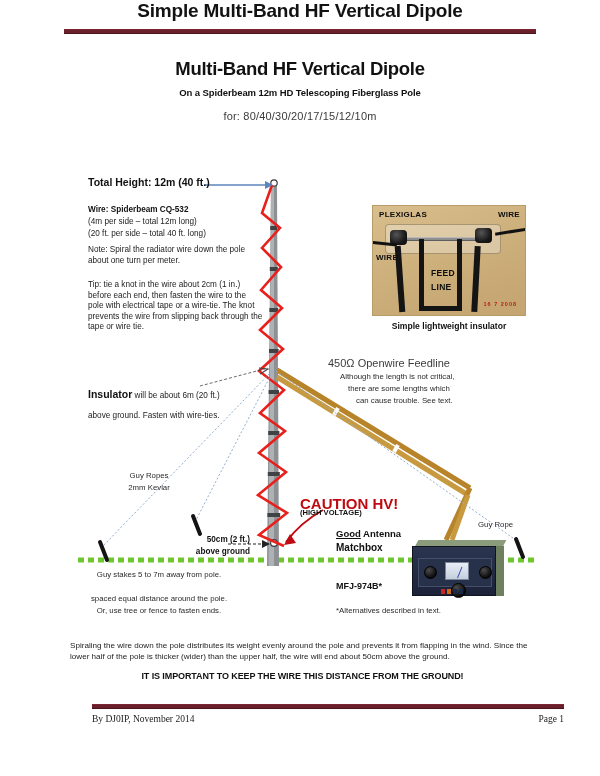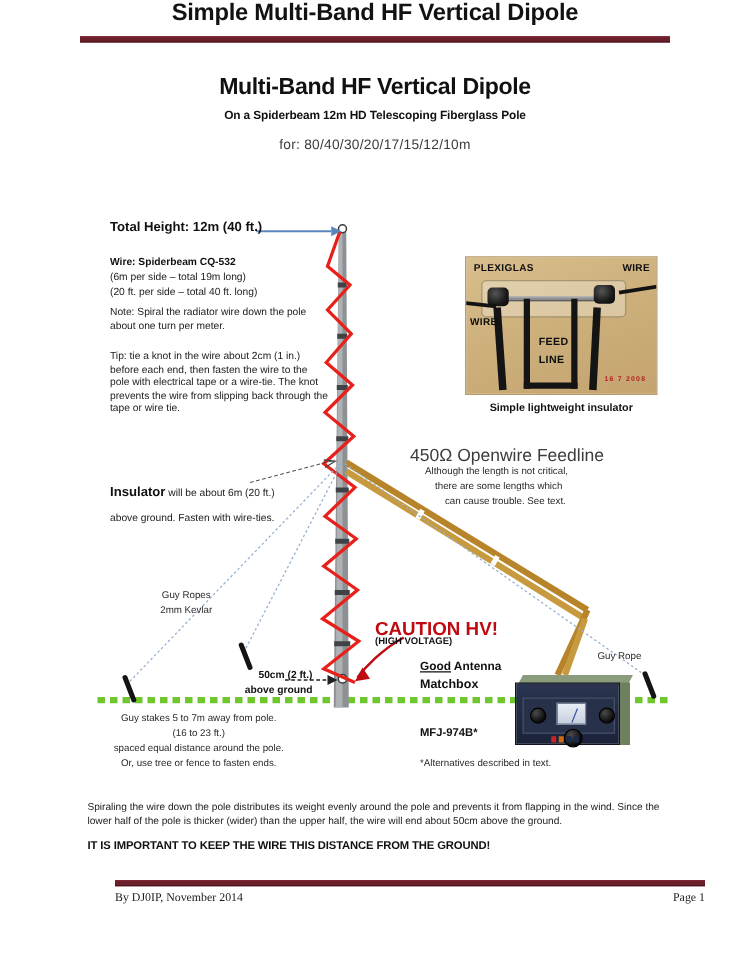--- a/index.html
+++ b/index.html
@@ -179,21 +179,21 @@
   }
 
   
   #bottom-note {
     position:absolute; left:70px; top:640px; width:465px;
   }
   #bottom-note p {
     margin:0; font-size:8.1px; line-height:1.38; color:#222;
   }
   #bottom-note .emph {
-    margin-top:9px; text-align:left;
+    margin-top:9px; text-align:center;
     font-size:9px; font-weight:bold; color:#111; letter-spacing:-0.1px;
   }
 </style>
 </head>
 <body>
 
 <div id="page-header">
   <div class="doc-title">Simple Multi-Band HF Vertical Dipole</div>
   <div class="header-rule"></div>
 </div>
@@ -269,45 +269,44 @@
 
     <g>
       <path d="M323,342 C305,352 292,366 286,374" stroke="#c00a11" stroke-width="2" fill="none"></path>
       <polygon points="290,366 284,377 296,375" fill="#c00a11"></polygon>
     </g>
   </svg>
 
   <div class="lbl t-head" style="left:88px; top:8px;">Total Height:  12m (40 ft.)</div>
 
   <div class="lbl t-body-b" style="left:88px; top:37px;">Wire:  Spiderbeam CQ-532</div>
-  <div class="lbl t-body" style="left:88px; top:49px;">(6m per side – total 19m long)</div>
+  <div class="lbl t-body" style="left:88px; top:49px;">(4m per side – total 12m long)</div>
   <div class="lbl t-body" style="left:88px; top:61px;">(20 ft. per side – total 40 ft. long)</div>
 
   <div class="lbl t-body" style="left:88px; top:77px; width:170px;">Note:  Spiral the radiator wire down the pole about one turn per meter.</div>
 
   <div class="lbl t-body" style="left:88px; top:112px; width:175px;">Tip:  tie a knot in the wire about 2cm (1 in.) before each end, then fasten the wire to the pole with electrical tape or a wire-tie.  The knot prevents the wire from slipping back through the tape or wire tie.</div>
 
   <div class="lbl" style="left:88px; top:215px; width:150px;">
     <span class="t-head">Insulator</span><span class="t-body"> will be about 6m (20 ft.) above ground.  Fasten with wire-ties.</span>
   </div>
 
   <div class="lbl t-small" style="left:110px; top:303px; text-align:center; width:78px;">Guy Ropes</div>
   <div class="lbl t-small" style="left:110px; top:315px; text-align:center; width:78px;">2mm Kevlar</div>
 
   <div class="lbl t-small" style="left:478px; top:352px;">Guy Rope</div>
 
   <div class="lbl t-body-b" style="left:178px; top:367px; width:72px; text-align:right;">50cm (2 ft.)</div>
   <div class="lbl t-body-b" style="left:166px; top:379px; width:84px; text-align:right;">above ground</div>
 
   <div class="lbl t-small" style="left:45px; top:402px; width:228px; text-align:center;">Guy stakes  5 to 7m away from pole.</div>
-  <div class="lbl t-small" style="left:45px; top:414px; width:228px; text-align:center;">(16 to 23 ft.)</div>
   <div class="lbl t-small" style="left:45px; top:426px; width:228px; text-align:center;">spaced equal distance around the pole.</div>
   <div class="lbl t-small" style="left:45px; top:438px; width:228px; text-align:center;">Or, use tree or fence to fasten ends.</div>
 
-  <div class="lbl" style="left:328px; top:188px; font-size:14px; color:#3c3c3c;">450Ω  Openwire Feedline</div>
+  <div class="lbl" style="left:328px; top:188px; font-size:11px; color:#3c3c3c;">450Ω  Openwire Feedline</div>
   <div class="lbl t-small" style="left:340px; top:204px;">Although the length is not critical,</div>
   <div class="lbl t-small" style="left:348px; top:216px;">there are some lengths which</div>
   <div class="lbl t-small" style="left:356px; top:228px;">can cause trouble.  See text.</div>
 
   <div class="lbl t-red" style="left:300px; top:326px; font-size:15px; font-weight:bold;">CAUTION HV!</div>
   <div class="lbl" style="left:300px; top:340px; font-size:7.6px; font-weight:bold; color:#111;">(HIGH VOLTAGE)</div>
 
   <div class="lbl" style="left:336px; top:360px; font-size:9.5px; font-weight:bold; color:#111;">
     <span style="text-decoration:underline;">Good</span><span> Antenna</span>
   </div>

